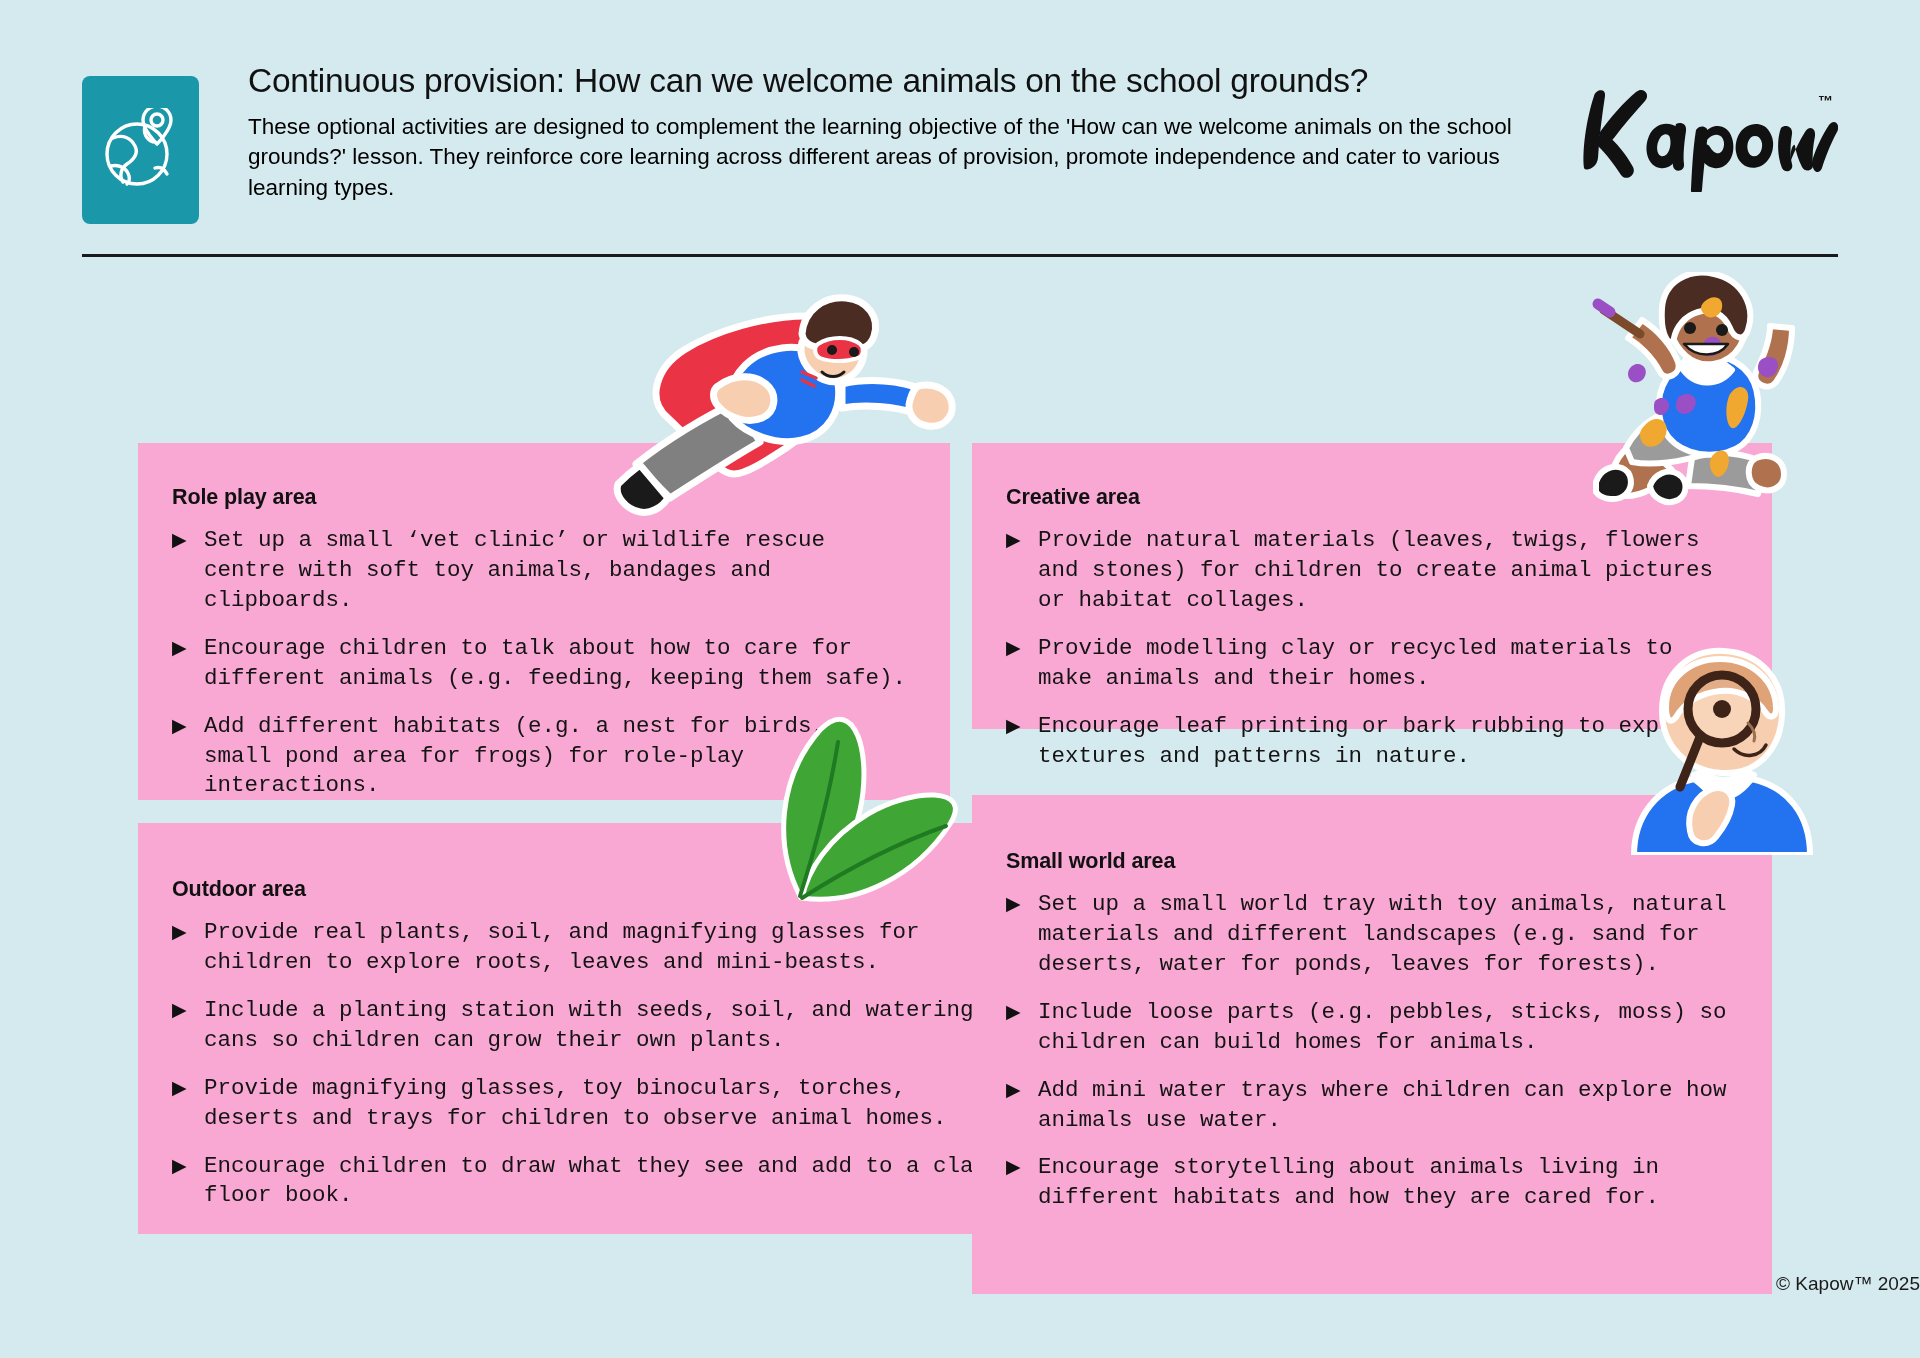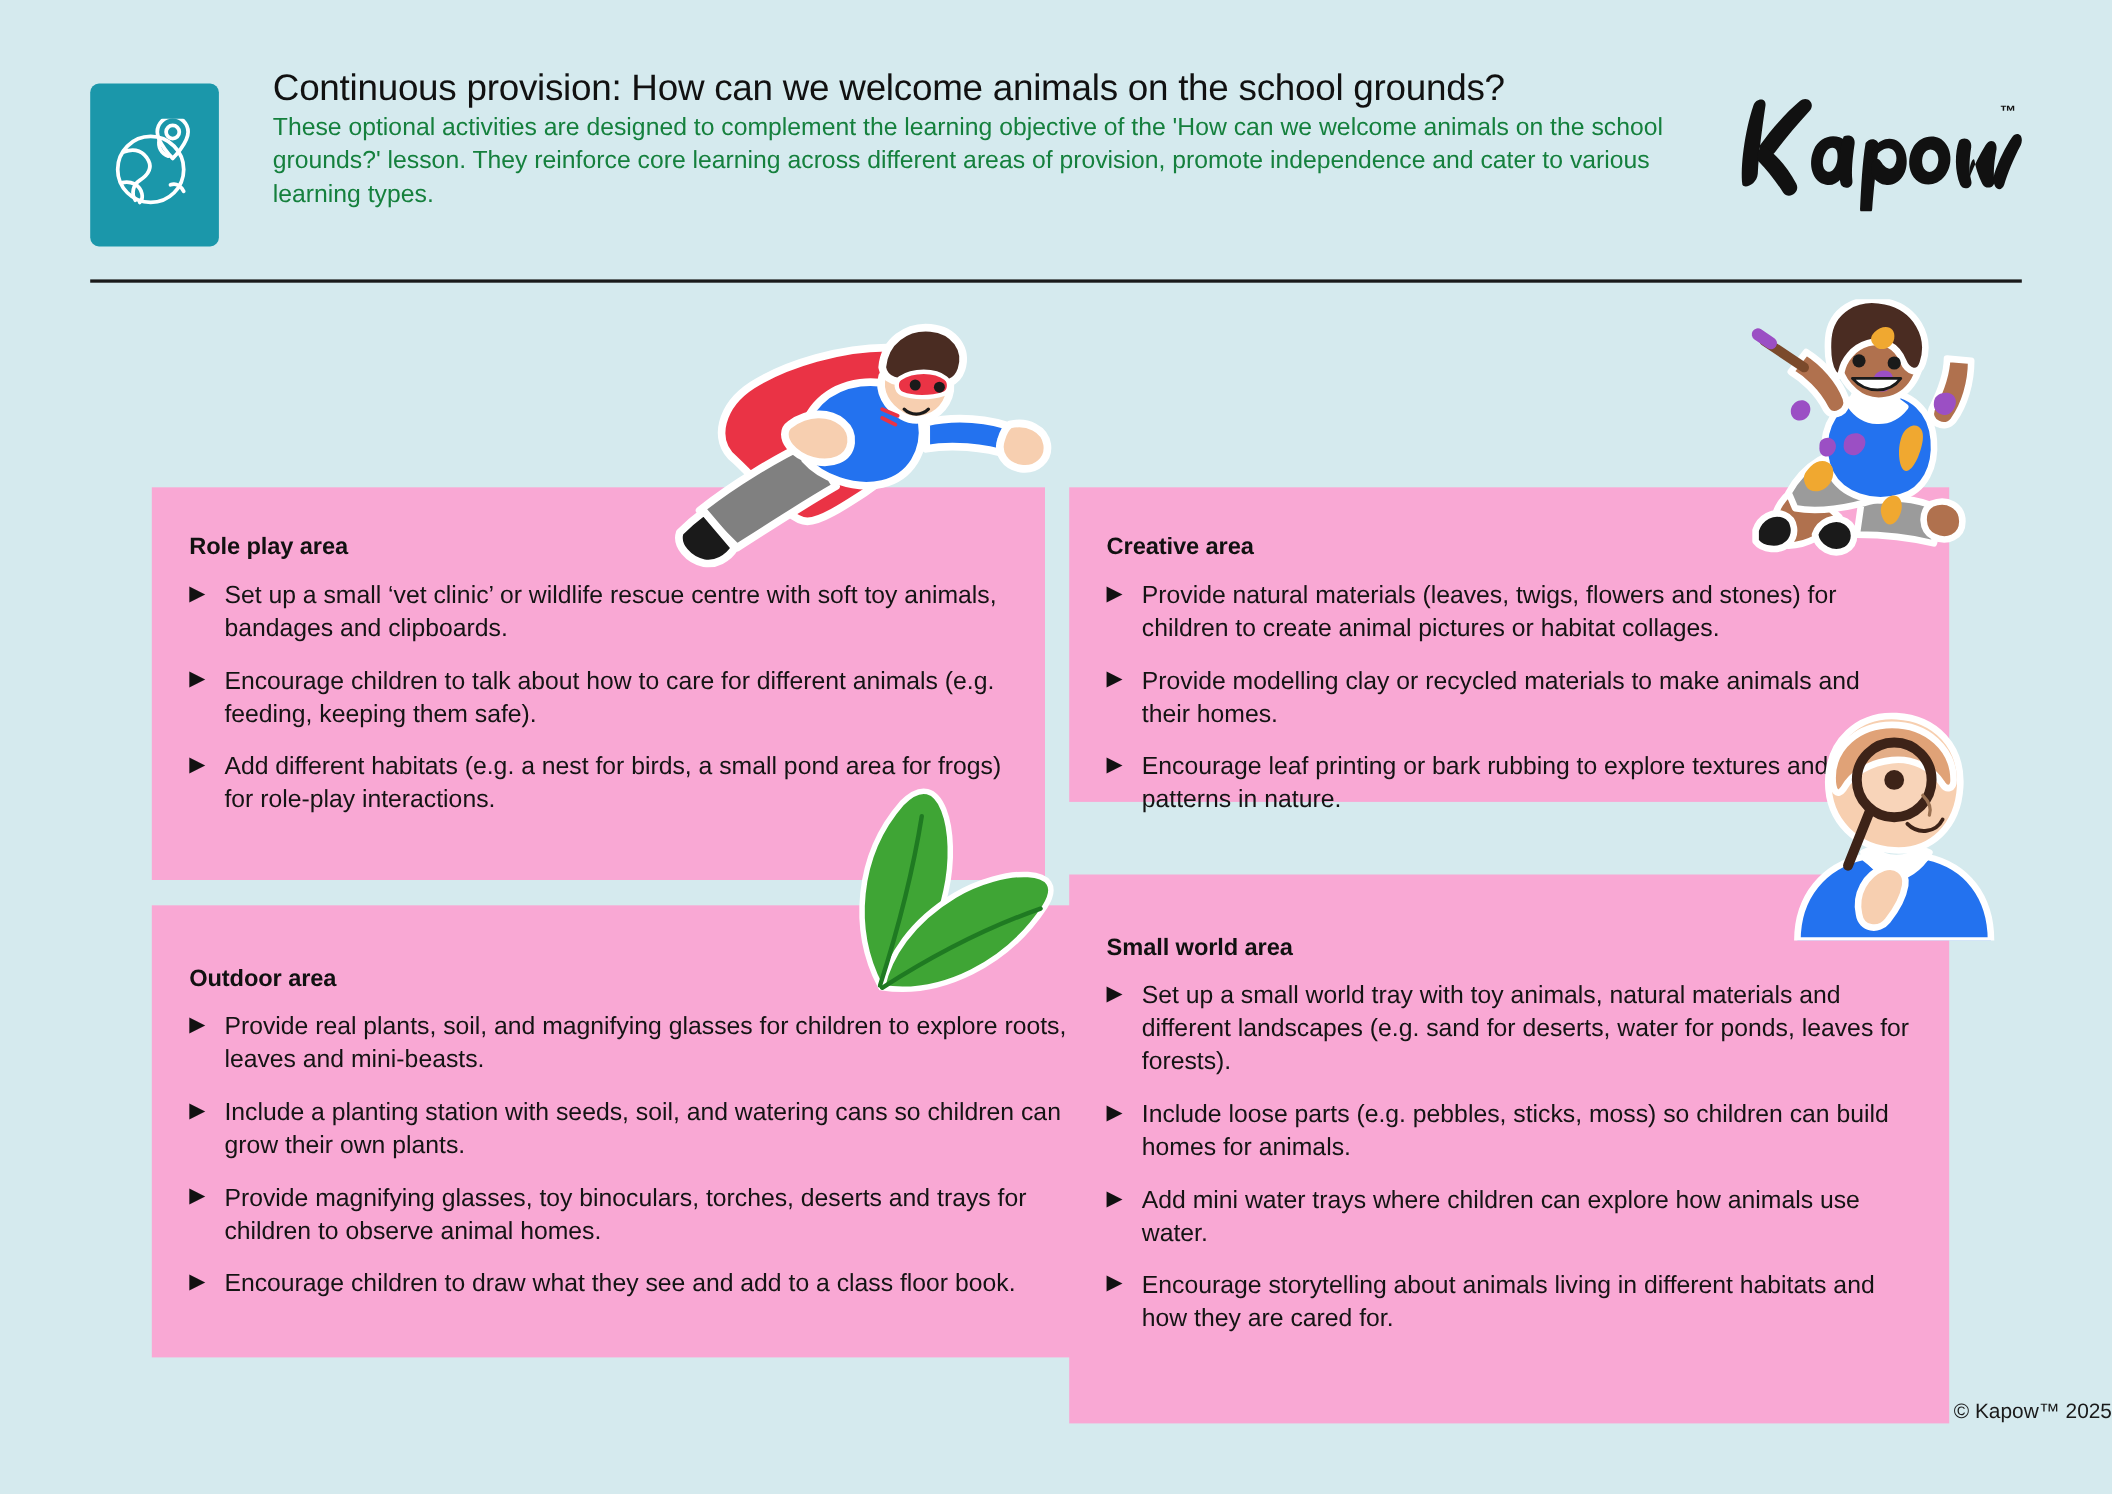--- a/index.html
+++ b/index.html
@@ -49,23 +49,24 @@
   .header-title {
     font-size: 33.5px;
     font-weight: normal;
     letter-spacing: -0.25px;
     line-height: 1.15;
     color: #111;
     white-space: nowrap;
   }
 
   .header-sub {
+    margin-top: 11px;
     font-size: 22.5px;
     line-height: 1.36;
-    color: #15803d;
+    color: #000000;
     max-width: 1290px;
   }
 
   .header-logo {
     position: absolute;
     right: 0;
     top: 10px;
     width: 272px;
     height: 120px;
   }
@@ -110,21 +111,21 @@
 
   .bullet-marker {
     flex: 0 0 auto;
     width: 32px;
     padding-top: 4px;
     font-size: 19px;
     line-height: 1;
     color: #111;
   }
 
-  .bullet-text { flex: 1 1 auto; }
+  .bullet-text { flex: 1 1 auto; font-family: Liberation Mono, monospace; }
 
   
   #card-roleplay  { left: 138px;  top: 443px;  width: 812px;  height: 357px; }
   #card-creative  { left: 972px;  top: 443px;  width: 800px;  height: 286px; }
   #card-outdoor   { left: 138px;  top: 823px;  width: 905px;  height: 411px; }
   #card-smallworld{ left: 972px;  top: 795px;  width: 800px;  height: 499px; }
 
   #card-roleplay   .card-inner { padding-top: 42px; }
   #card-creative   .card-inner { padding-top: 42px; }
   #card-outdoor    .card-inner { padding-top: 54px; }

